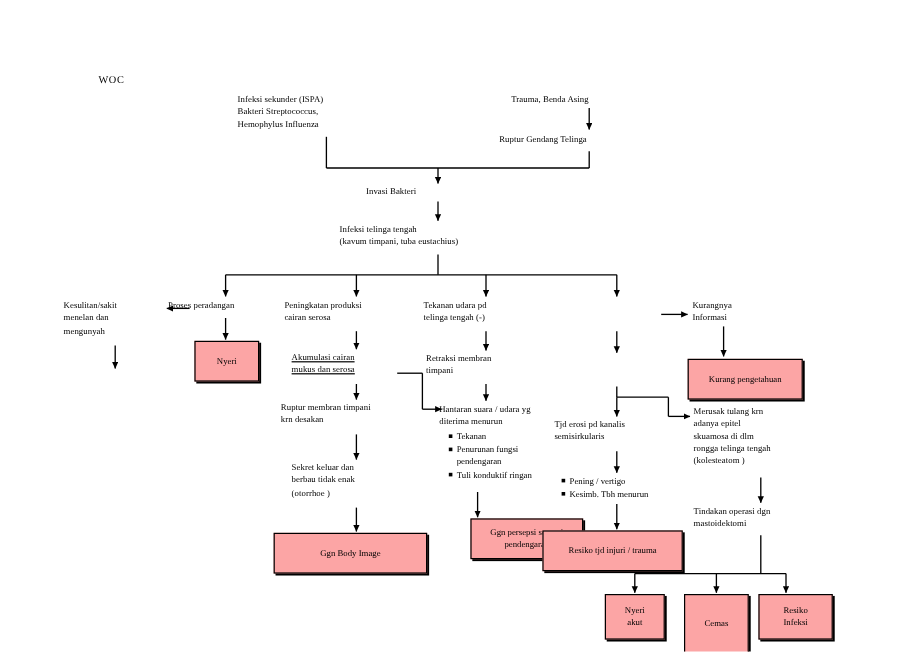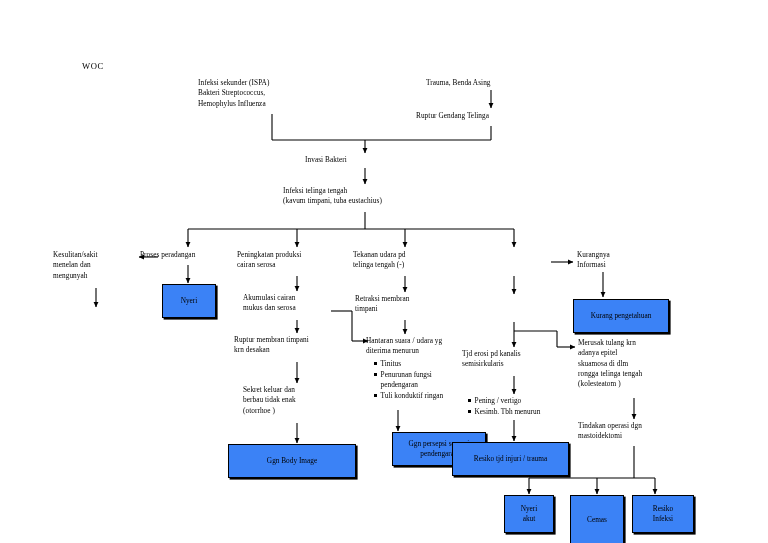--- a/index.html
+++ b/index.html
@@ -18,21 +18,21 @@
     letter-spacing:0.05px;
     white-space:pre-line;
   }
   .node.left{text-align:left;}
   .box{
     position:absolute;
     border:1.2px solid #000;
     box-sizing:border-box;
     display:flex;align-items:center;justify-content:center;
     font-size:7.3px;line-height:1.42;text-align:center;
-    background:#3b82f6;
+    background:#fca5a5;
     box-shadow:1.6px 1.6px 0 #000;
     white-space:pre-line;
     padding:16px 2px;
   }
   .title{
     position:absolute;
     font-size:8.6px;
     letter-spacing:0.6px;
   }
   .bullets{
@@ -143,39 +143,39 @@
 
   <div class="node" style="left:53px;top:250px;width:86px;">Kesulitan/sakit
 menelan dan
 mengunyah</div>
 
   <div class="node" style="left:140px;top:250px;width:98px;">Proses peradangan</div>
   <div class="box" style="left:162px;top:284px;width:54px;height:22px;">Nyeri</div>
 
   <div class="node" style="left:237px;top:250px;width:120px;">Peningkatan produksi
 cairan serosa</div>
-  <div class="node" style="left:243px;top:293px;width:108px;">Akumulasi cairan
+  <div class="node" style="left:243px;top:293px;width:108px;text-decoration:underline;">Akumulasi cairan
 mukus dan serosa</div>
   <div class="node" style="left:234px;top:335px;width:126px;">Ruptur membran timpani
 krn desakan</div>
   <div class="node" style="left:243px;top:385px;width:108px;">Sekret keluar dan
 berbau tidak enak
 (otorrhoe )</div>
   <div class="box" style="left:228px;top:444px;width:128px;height:27px;">Ggn Body Image</div>
 
   <div class="node" style="left:353px;top:250px;width:104px;">Tekanan udara pd
 telinga tengah (-)</div>
   <div class="node" style="left:355px;top:294px;width:100px;">Retraksi membran
 timpani</div>
   <div class="node left" style="left:366px;top:336px;width:126px;">Hantaran suara / udara yg
 diterima menurun</div>
   <div class="bullets" style="left:374px;top:359px;width:116px;">
     <div class="bl">
         <span class="bsq"></span>
-        <span class="btx">Tinitus</span>
+        <span class="btx">Tekanan</span>
       </div>
     <div class="bl">
         <span class="bsq"></span>
         <span class="btx">Penurunan fungsi
 pendengaran</span>
       </div>
     <div class="bl">
         <span class="bsq"></span>
         <span class="btx">Tuli konduktif ringan</span>
       </div>

